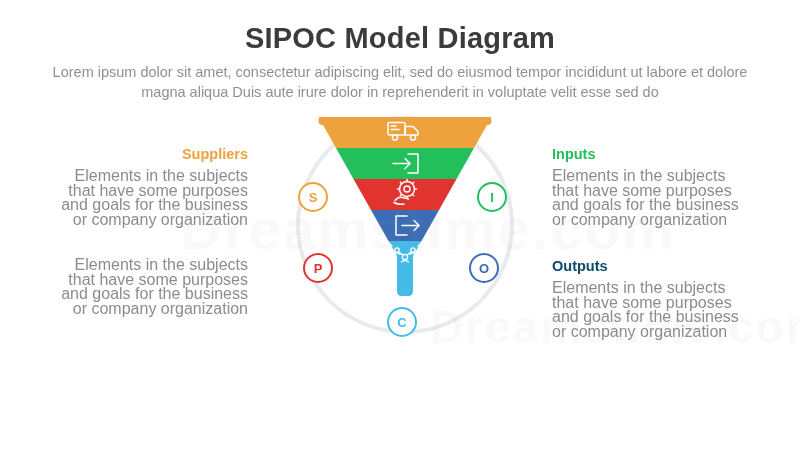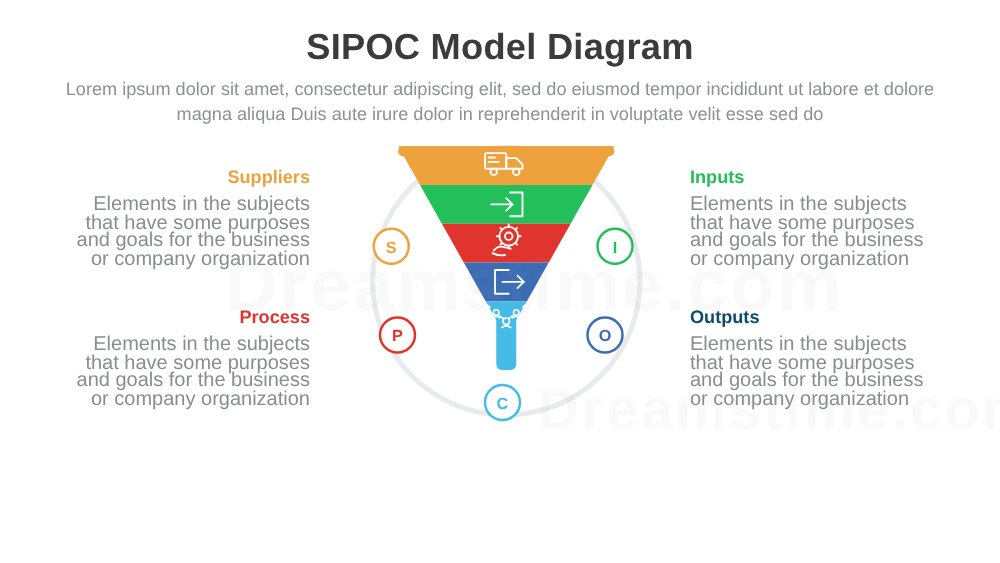--- a/index.html
+++ b/index.html
@@ -43,20 +43,21 @@
     font-size: 14.5px;
     line-height: 20px;
     color: #8e9094;
     font-weight: 400;
   }
 
   
   .block {
     position: absolute;
     width: 190px;
+    margin-top: 12px;
   }
   .block-title {
     font-size: 14.5px;
     font-weight: bold;
     margin: 0 0 6px 0;
     line-height: 17px;
   }
   .block-desc {
     font-size: 16px;
     line-height: 14.5px;
@@ -212,21 +213,20 @@
   <div class="badge badge-c" style="border-color:#45bbe8;color:#45bbe8;">
     <span>C</span>
   </div>
 
   <div class="block block-suppliers align-right">
     <div class="block-title" style="color:#eda23d;">Suppliers</div>
     <div class="block-desc">Elements in the subjects that have some purposes and goals for the  business or company organization</div>
   </div>
 
   <div class="block block-process align-right">
-    <div class="block-title" style="color:#e1342e;">Process</div>
     <div class="block-desc">Elements in the subjects that have some purposes and goals for the  business or company organization</div>
   </div>
 
   <div class="block block-inputs align-left">
     <div class="block-title" style="color:#22bf5b;">Inputs</div>
     <div class="block-desc">Elements in the subjects that have some purposes and goals for the  business or company organization</div>
   </div>
 
   <div class="block block-outputs align-left">
     <div class="block-title" style="color:#0c4a6e;">Outputs</div>

